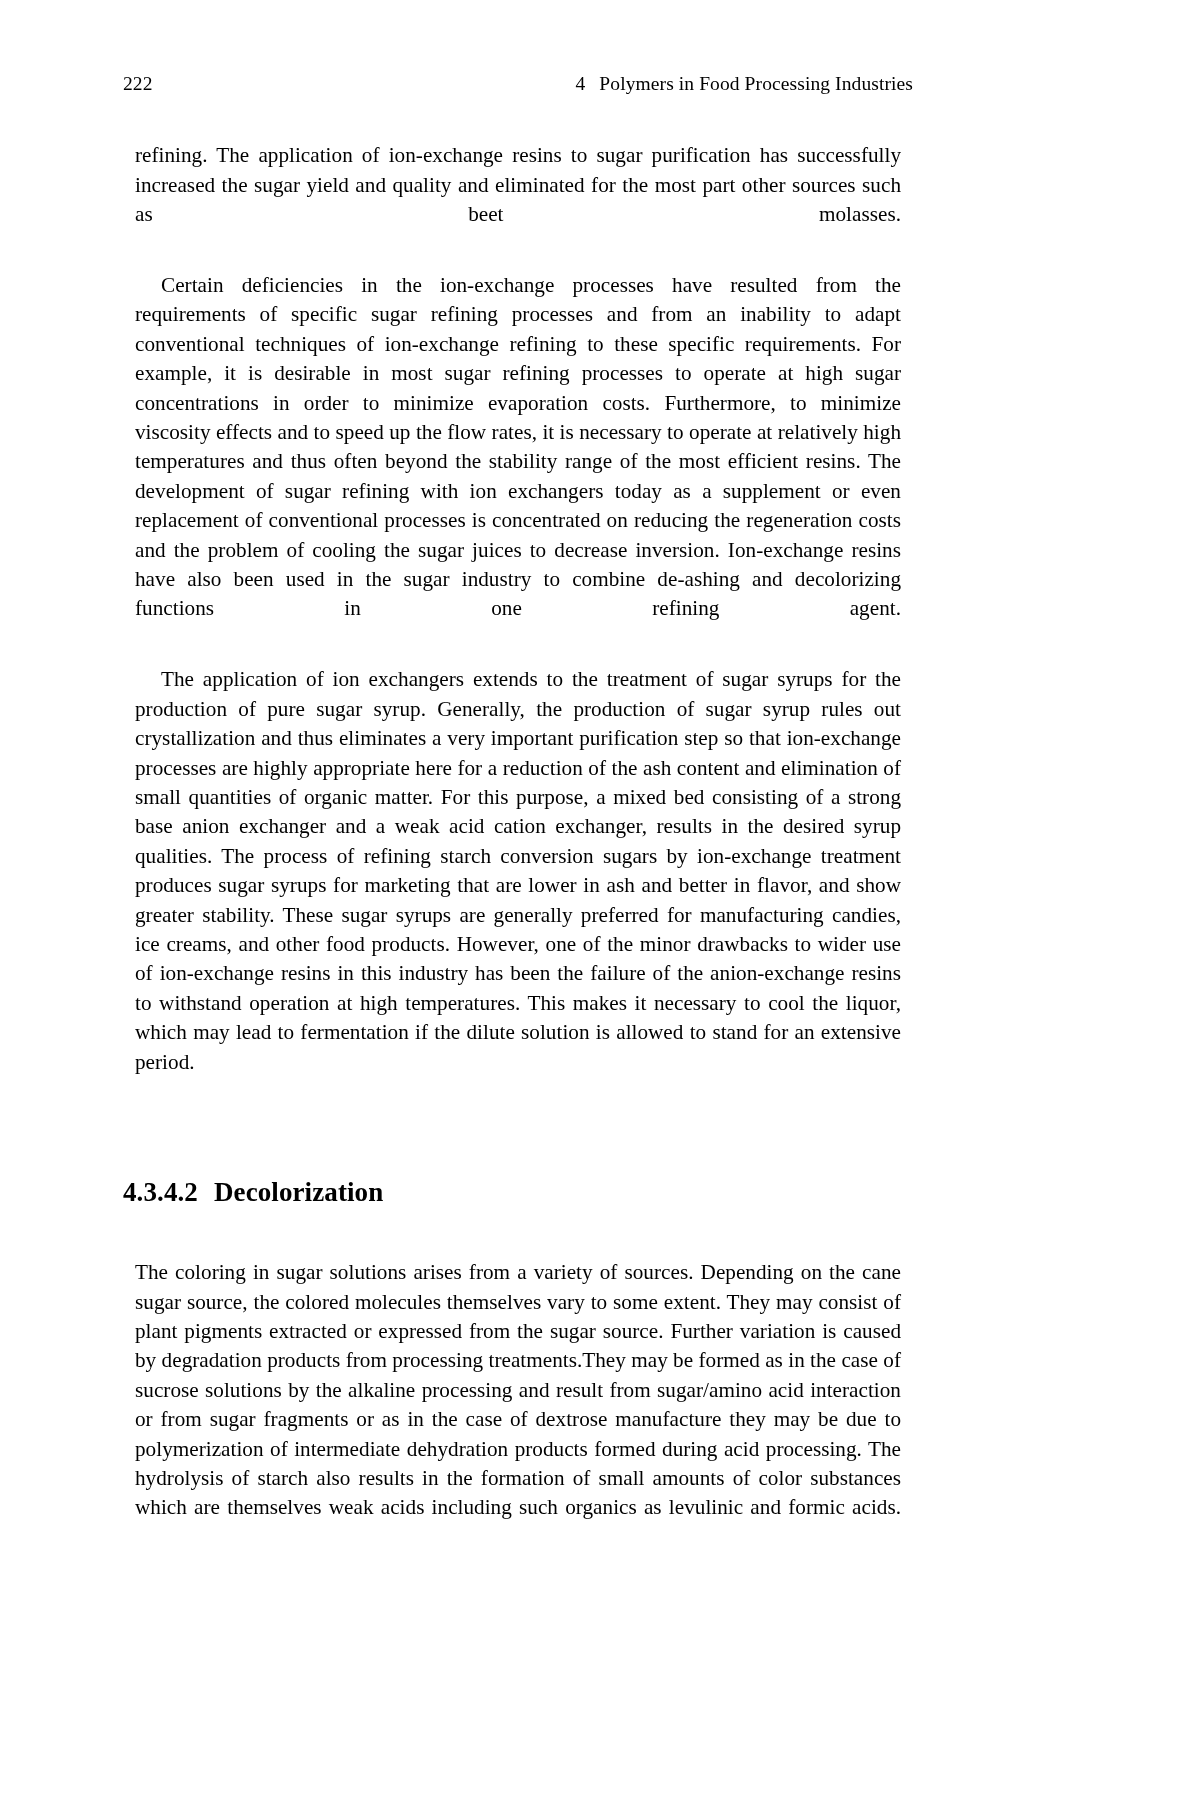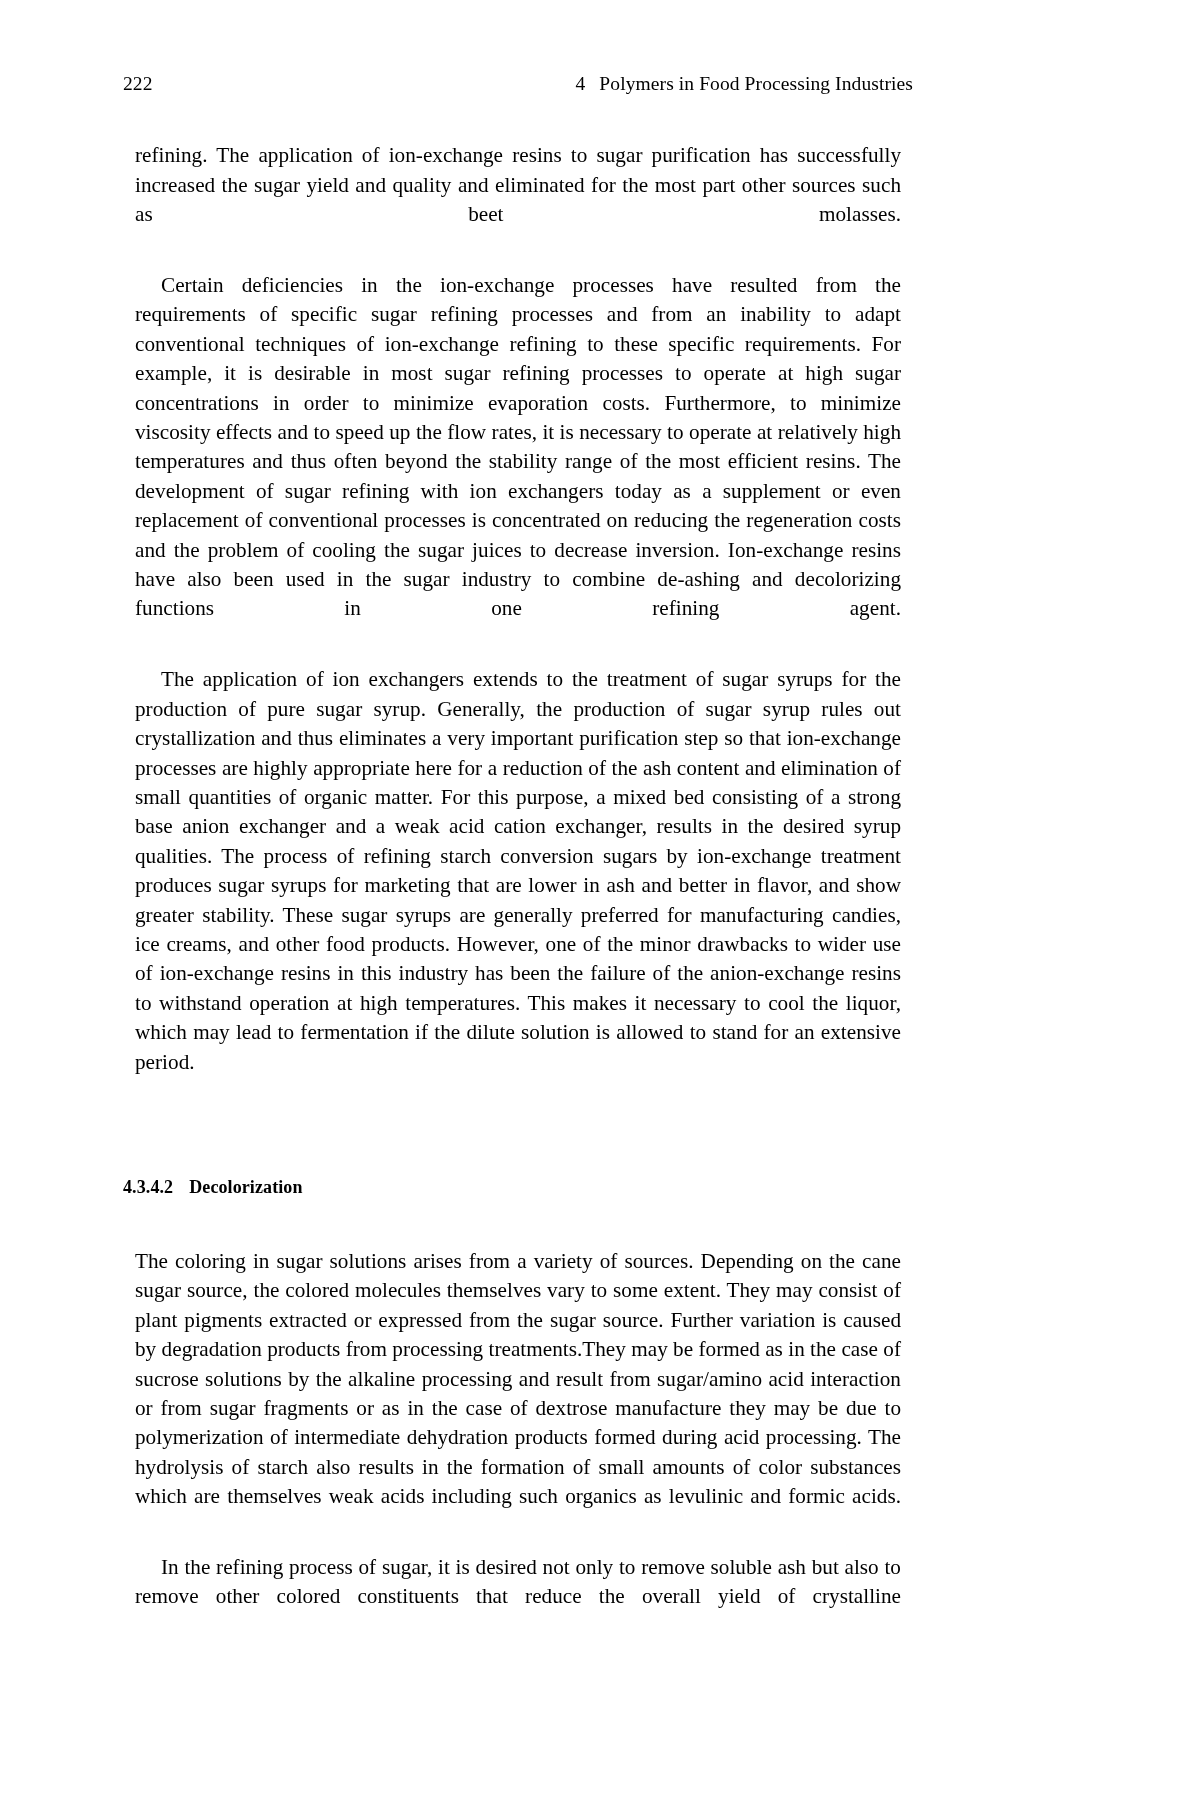--- a/index.html
+++ b/index.html
@@ -64,21 +64,21 @@
   
   .body-par::after {
     content: "";
     display: inline-block;
     width: 100%;
   }
 
   
   .section-heading {
     margin: 0;
-    font-size: 18px;
+    font-size: 27px;
     font-weight: bold;
     line-height: 1.25;
     letter-spacing: 0.1px;
   }
   .section-heading .sec-num {
     margin-right: 16px;
   }
 
   .gap-before-heading { height: 58px; }
   .gap-after-heading  { height: 36px; }
@@ -103,16 +103,15 @@
 
     <div class="gap-before-heading"></div>
 
     <h3 class="section-heading">
       <span class="sec-num">4.3.4.2</span><span>Decolorization</span>
     </h3>
 
     <div class="gap-after-heading"></div>
 
     <p class="body-par">The coloring in sugar solutions arises from a variety of sources. Depending on the cane sugar source, the colored molecules themselves vary to some extent. They may consist of plant pigments extracted or expressed from the sugar source. Further variation is caused by degradation products from processing treatments.They may be formed as in the case of sucrose solutions by the alkaline processing and result from sugar/amino acid interaction or from sugar fragments or as in the case of dextrose manufacture they may be due to polymerization of intermediate dehydration products formed during acid processing. The hydrolysis of starch also results in the formation of small amounts of color substances which are themselves weak acids including such organics as levulinic and formic acids.</p>
-    <p class="body-par indent">In the refining process of sugar, it is desired not only to remove soluble ash but also to remove other colored constituents that reduce the overall yield of crystalline</p>
 
   </div>
 </div>
 
 </body></html>

